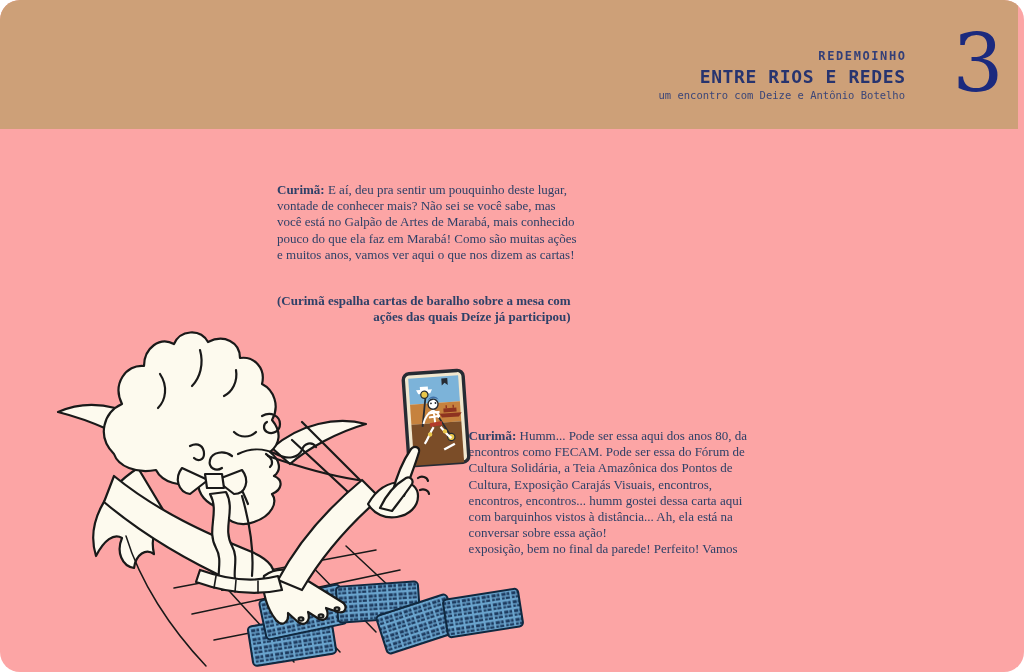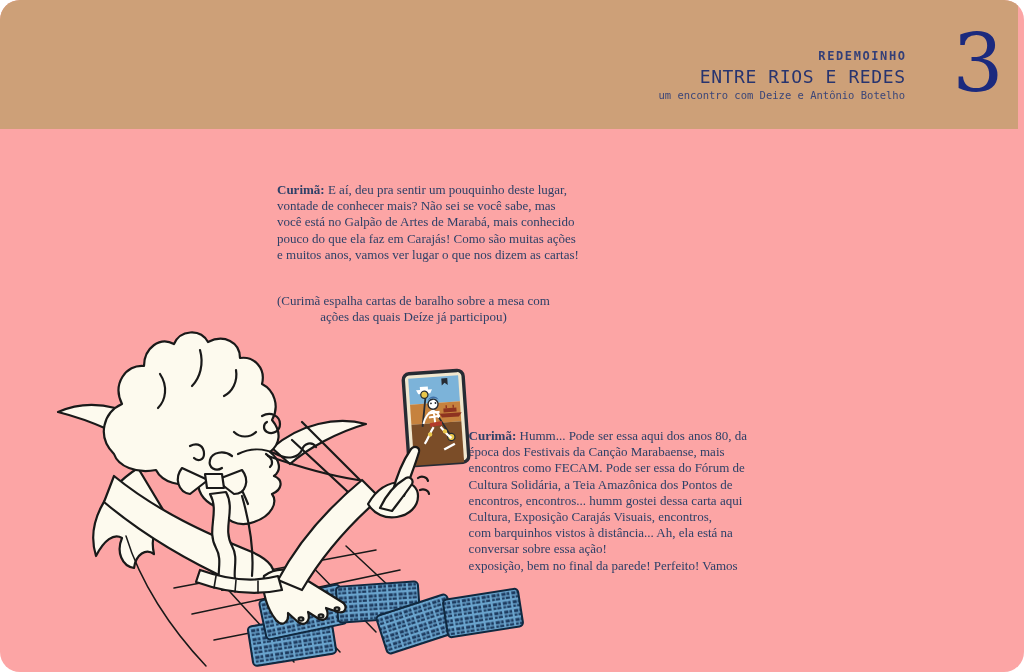--- a/index.html
+++ b/index.html
@@ -16,36 +16,36 @@
   }
   .masthead {
     position:absolute; top:0; right:119px; text-align:right;
     font-family:"DejaVu Sans Mono","Liberation Mono",monospace;
   }
   .kicker {
     margin-top:49px; font-size:12px; font-weight:bold;
     letter-spacing:1.6px; margin-right:-1.6px; color:#333f78;
   }
   .main-title {
-    margin-top:3px; font-size:18px; font-weight:normal;
+    margin-top:3px; font-size:18px; font-weight:bold;
     letter-spacing:0.6px; margin-right:-0.6px; color:#27346f;
   }
   .subtitle {
     margin-top:2px; font-size:10.5px; color:#3b4678;text-align:right;
   }
   .chapter-number {
     position:absolute; top:24px; left:936px; width:84px; text-align:center;
     font-family:"DejaVu Serif","Liberation Serif",serif;
     font-size:80px; line-height:1; color:#1b2a7e;
   }
   
   .dialogue { position:absolute; color:#2e4168; font-size:13px; line-height:16.2px; }
   .dialogue .line { white-space:nowrap; }
   .dlg-1   { left:277px; top:182px; text-align:left; }
-  .stage   { left:277px; top:293px; text-align:center; }
+  .stage   { left:277px; top:293px; text-align:right;font-weight:bold; }
   .dlg-2   { right:277px; top:428px; text-align:left; }
   .speaker { font-weight:bold; }
   
   .illustration { position:absolute; left:40px; top:330px; width:500px; height:342px; }
 </style>
 </head>
 <body>
 
 <div class="page">
 
@@ -56,36 +56,35 @@
     <div class="main-title">ENTRE RIOS E REDES</div>
     <div class="subtitle">um encontro com Deize e Antônio Botelho</div>
   </div>
 
   <div class="chapter-number">3</div>
 
   <div class="dialogue dlg-1">
     <div class="line"><span class="speaker">Curimã:</span> <span>E aí, deu pra sentir um pouquinho deste lugar,</span></div>
     <div class="line">vontade de conhecer mais? Não sei se você sabe, mas</div>
     <div class="line">você está no Galpão de Artes de Marabá, mais conhecido</div>
-    <div class="line">pouco do que ela faz em Carajás! Como são muitas ações</div>
-    <div class="line">e muitos anos, vamos ver lugar o que nos dizem as cartas!</div>
+    <div class="line">pouco do que ela faz em Marabá! Como são muitas ações</div>
+    <div class="line">e muitos anos, vamos ver aqui o que nos dizem as cartas!</div>
   </div>
 
   <div class="dialogue stage">
     <div class="line">(Curimã espalha cartas de baralho sobre a mesa com</div>
     <div class="line">ações das quais Deíze já participou)</div>
   </div>
 
   <div class="dialogue dlg-2">
     <div class="line"><span class="speaker">Curimã:</span> <span>Humm... Pode ser essa aqui dos anos 80, da</span></div>
-    <div class="line">época dos Festivais da Canção Marabaense, mais</div>
     <div class="line">encontros como FECAM. Pode ser essa do Fórum de</div>
     <div class="line">Cultura Solidária, a Teia Amazônica dos Pontos de</div>
+    <div class="line">Cultura, Exposição Carajás Visuais, encontros,</div>
     <div class="line">encontros, encontros... humm gostei dessa carta aqui</div>
-    <div class="line">Cultura, Exposição Carajás Visuais, encontros,</div>
     <div class="line">com barquinhos vistos à distância... Ah, ela está na</div>
     <div class="line">conversar sobre essa ação!</div>
     <div class="line">exposição, bem no final da parede! Perfeito! Vamos</div>
   </div>
 
   <svg class="illustration" viewBox="0 0 500 342" aria-hidden="true">
     <defs>
       <pattern id="cardpat" width="10" height="9" patternUnits="userSpaceOnUse">
         <rect width="10" height="9" fill="#69a3cc"></rect>
         <rect x="1.1" y="1.3" width="4.2" height="3.0" fill="#1d3a5e"></rect>

